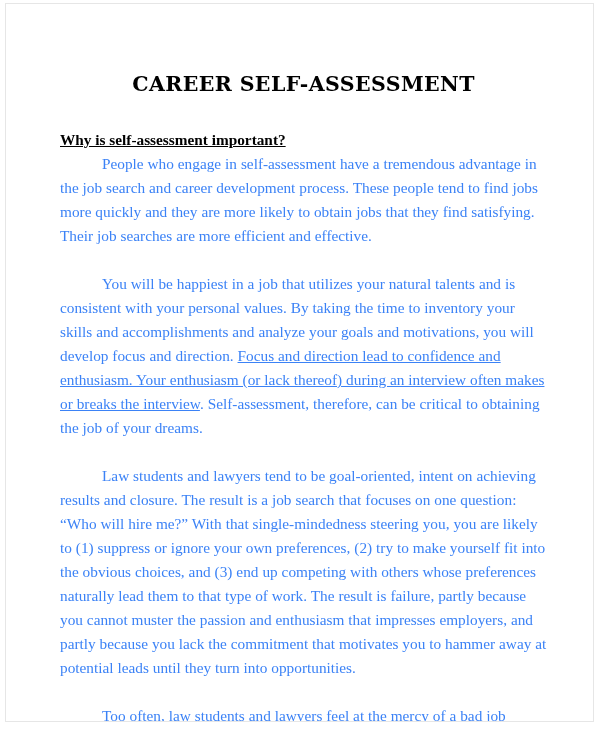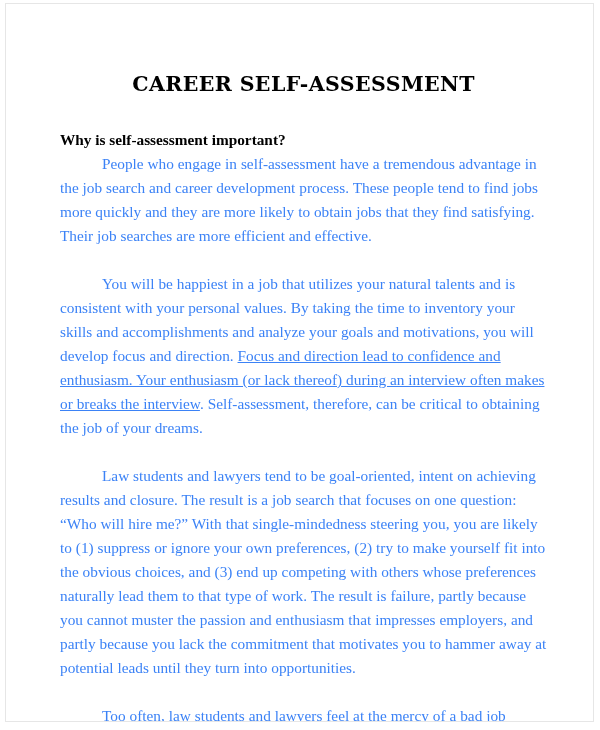--- a/index.html
+++ b/index.html
@@ -61,20 +61,21 @@
   .section-heading {
     margin: 0 0 0 0;
     font-family: "Liberation Serif", "DejaVu Serif", serif;
     font-weight: bold;
     font-size: 15.3px;
     line-height: 24px;
     color: #000000;
     display: block;
   }
   .section-heading span.heading-text {
+    text-decoration: underline;
     text-underline-offset: 1px;
   }
 
   p.para {
     margin: 0;
     font-size: 15.3px;
     line-height: 24px;
     color: #3b82f6;
     text-align: left;
     text-indent: 42px;

